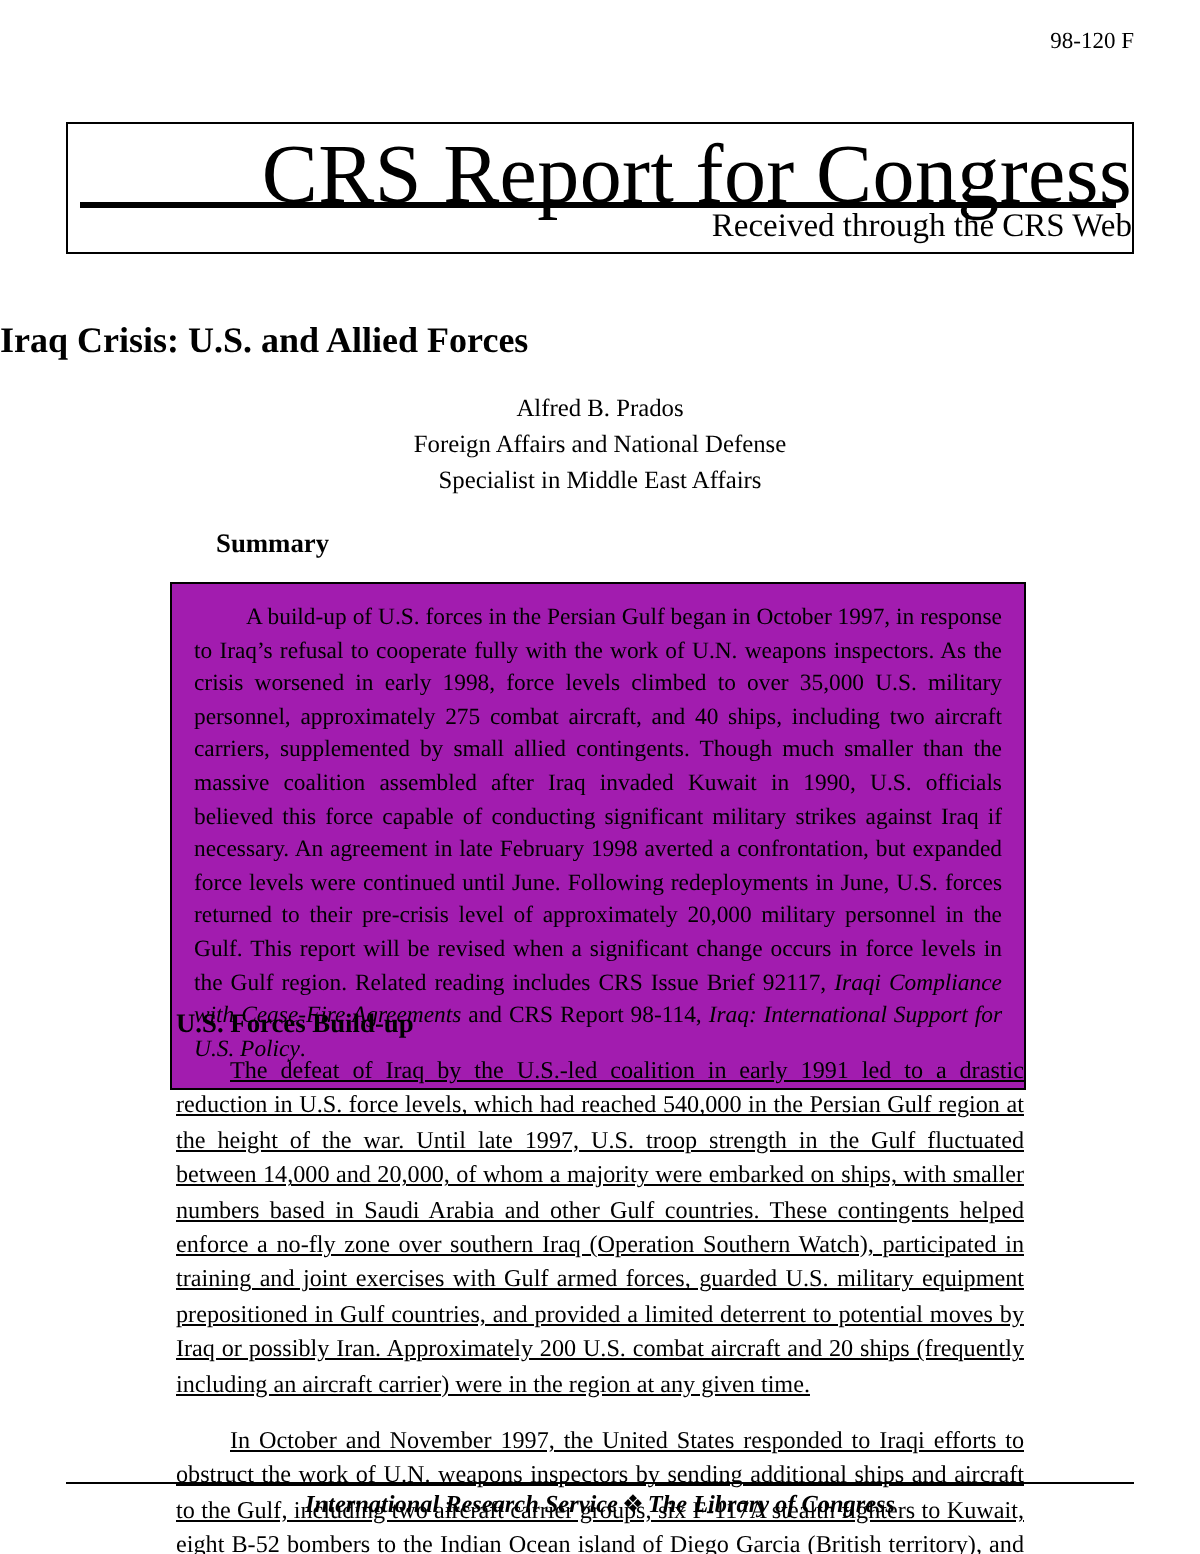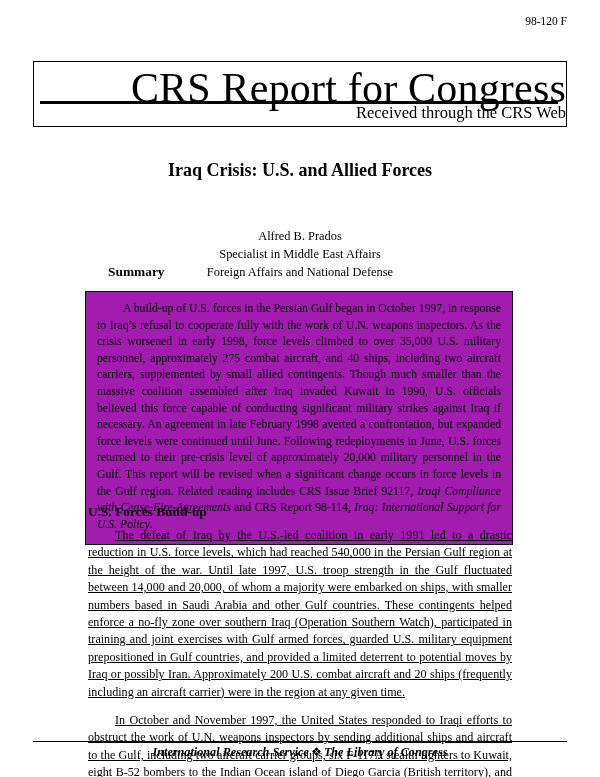--- a/index.html
+++ b/index.html
@@ -71,33 +71,32 @@
     font-size: 16.5px;
     line-height: 1.2;
   }
 
   
   .doc-title {
     position: absolute;
     left: 0;
     top: 160px;
     width: 600px;
-    text-align: center;
+    text-align: left;
     font-size: 18px;
     font-weight: bold;
   }
   .byline {
     position: absolute;
     left: 0;
     top: 196px;
     width: 600px;
     text-align: center;
     font-size: 12.4px;
     line-height: 1.45;
-    margin-top: 32px;
   }
 
   
   .section-heading {
     position: absolute;
     left: 88px;
     font-size: 13.4px;
     font-weight: bold;
   }
   #summary-heading { top: 264px; margin-left: 20px; }
@@ -177,22 +176,22 @@
   <div class="banner">
     <div class="banner-title">CRS Report for Congress</div>
     <div class="banner-rule"></div>
     <div class="banner-sub">Received through the CRS Web</div>
   </div>
 
   <div class="doc-title">Iraq Crisis: U.S. and Allied Forces</div>
 
   <div class="byline">
     <div>Alfred B. Prados</div>
+    <div>Foreign Affairs and National Defense</div>
     <div>Specialist in Middle East Affairs</div>
-    <div>Foreign Affairs and National Defense</div>
   </div>
 
   <div class="section-heading" id="summary-heading">Summary</div>
 
   <div class="summary-box">
     <p><span>A build-up of U.S. forces in the Persian Gulf began in October 1997, in response to Iraq’s refusal to cooperate fully with the work of U.N. weapons inspectors.  As the crisis worsened in early 1998, force levels climbed to over 35,000 U.S. military personnel, approximately 275 combat aircraft, and 40 ships, including two aircraft carriers, supplemented by small allied contingents. Though much smaller than the massive coalition assembled after Iraq invaded Kuwait in 1990, U.S. officials believed this force capable of conducting significant military strikes against Iraq if necessary.  An agreement in late February 1998 averted a confrontation, but expanded force levels were continued until June.  Following redeployments in June, U.S. forces returned to their pre-crisis level of approximately 20,000 military personnel in the Gulf.  This report will be revised when a significant change occurs in force levels in the Gulf region.  Related reading includes CRS Issue Brief 92117, </span><i>Iraqi Compliance with Cease-Fire Agreements</i><span> and CRS Report 98-114, </span><i>Iraq: International Support for U.S. Policy</i><span>.</span></p>
   </div>
 
   <div class="section-heading" id="buildup-heading">U.S. Forces Build-up</div>
 

